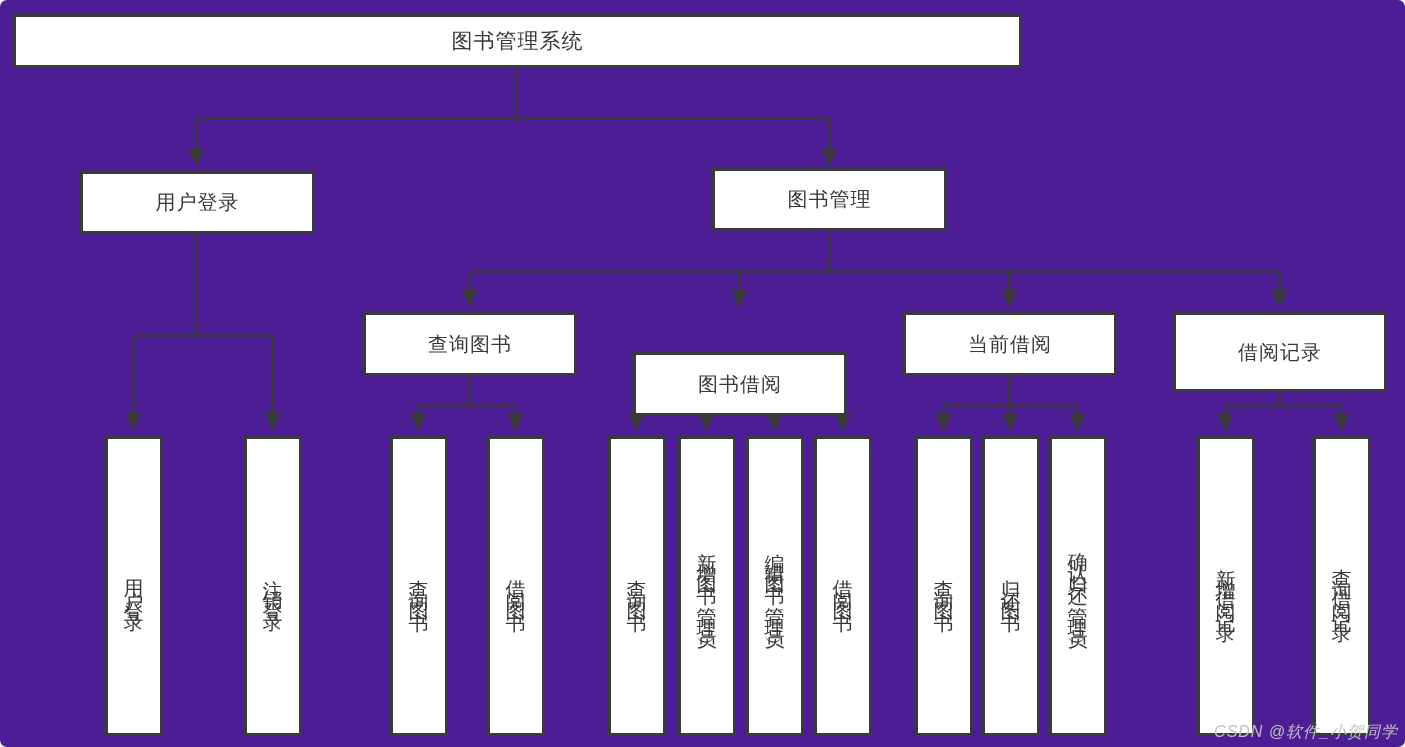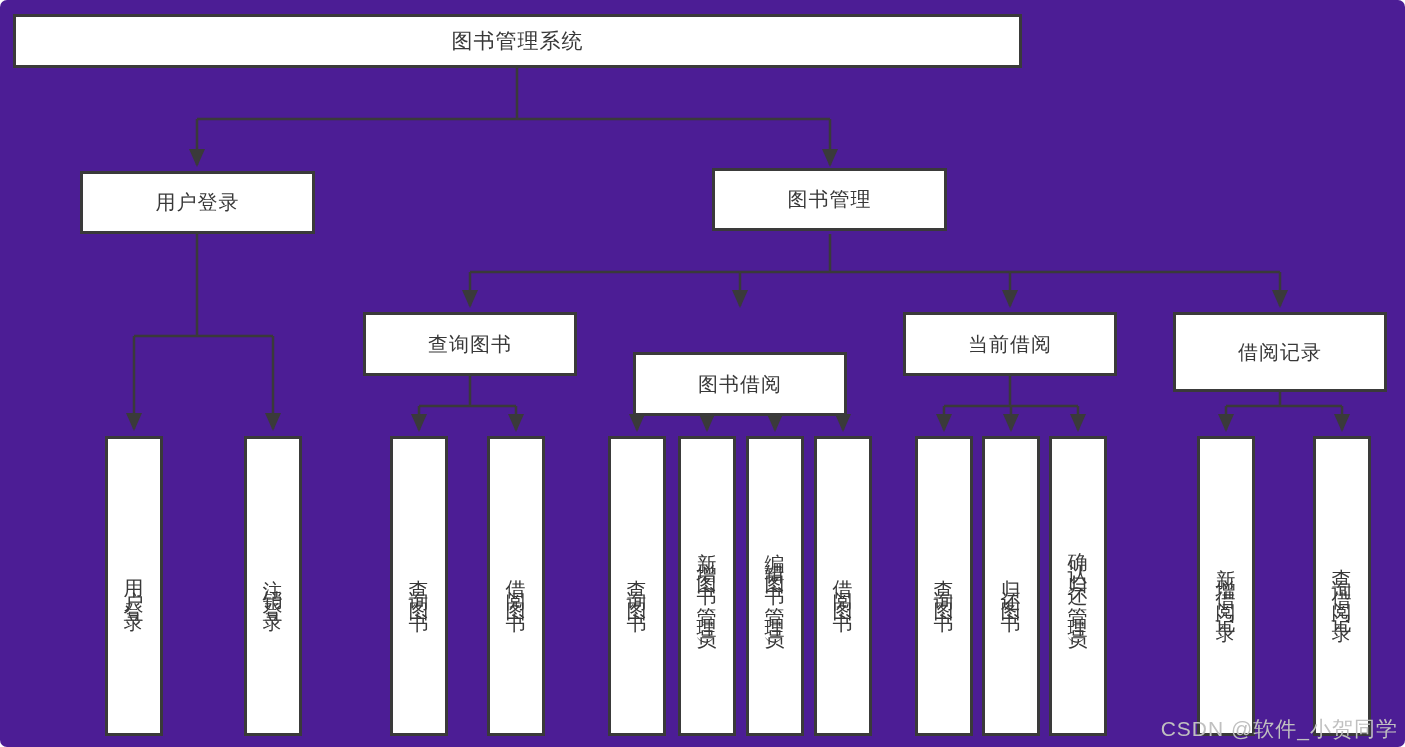--- a/index.html
+++ b/index.html
@@ -68,25 +68,26 @@
   .x814  { left: 814px; }
   .x915  { left: 915px; }
   .x982  { left: 982px; }
   .x1049 { left: 1049px; }
   .x1197 { left: 1197px; }
   .x1313 { left: 1313px; }
   .watermark {
     position: absolute;
     right: 7px;
     bottom: 4px;
-    font-size: 21px;
+    font-size: 16px;
     color: #c0c0c0;
     letter-spacing: 1px;
     z-index: 5;
     white-space: nowrap;
+    font-style: italic;
   }
 </style>
 </head>
 <body>
 
 <div class="stage">
 
   <svg class="wires" viewBox="0 0 1405 747" xmlns="http://www.w3.org/2000/svg">
     <defs>
       <marker id="arrow" markerUnits="userSpaceOnUse" markerWidth="20" markerHeight="18" refX="16" refY="8" orient="auto">

